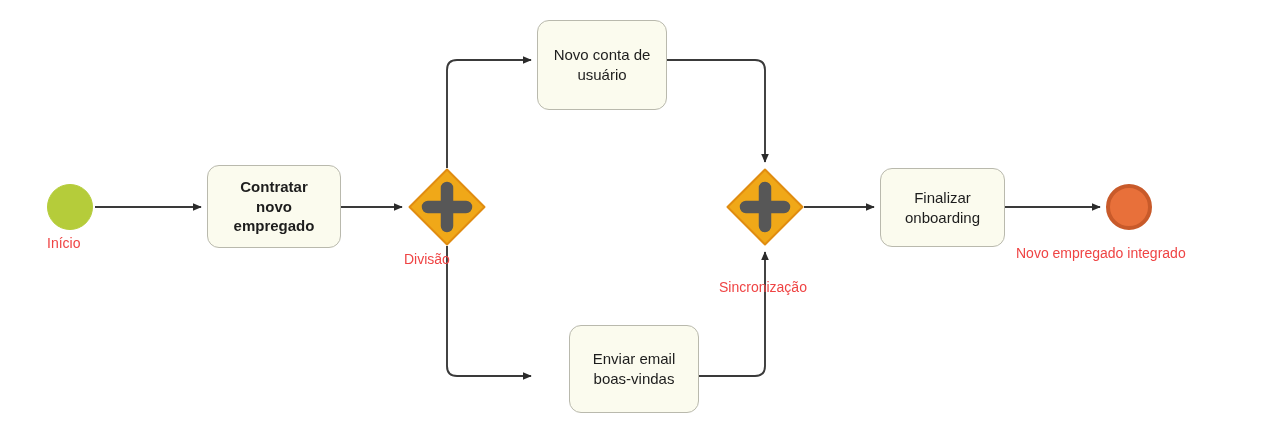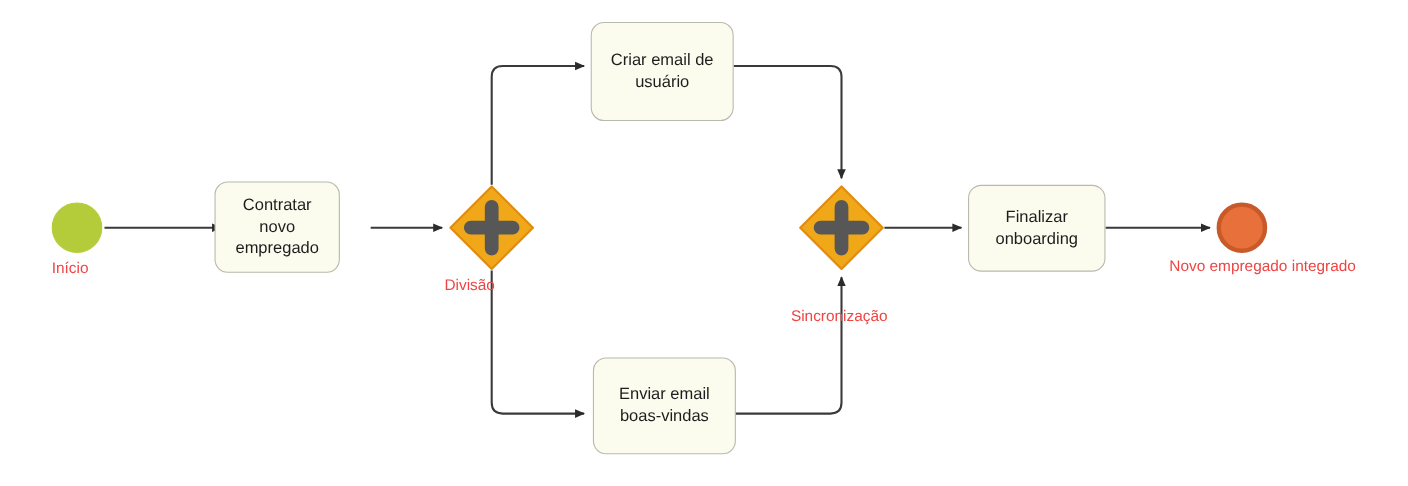--- a/index.html
+++ b/index.html
@@ -102,45 +102,45 @@
         <path d="M 667 60 L 755 60 Q 765 60 765 70 L 765 162" marker-end="url(#arrowhead)"></path>
         <path d="M 667 376 L 755 376 Q 765 376 765 366 L 765 252" marker-end="url(#arrowhead)"></path>
         <path d="M 804 207 L 874 207" marker-end="url(#arrowhead)"></path>
         <path d="M 1005 207 L 1100 207" marker-end="url(#arrowhead)"></path>
       </g>
   </svg>
 
   <div class="node event event-start" style="left:47px;top:184px;width:46px;height:46px;"></div>
   <div class="node-label" style="left:47px;top:236px;">Início</div>
 
-  <div class="node task" style="left:195px;top:165px;width:114px;height:83px;">Contratar
+  <div class="node task" style="left:207px;top:165px;width:134px;height:83px;font-weight:bold;">Contratar
 novo
 empregado</div>
 
   <div class="node gateway" style="left:408px;top:168px;">
     <svg viewBox="0 0 78 78" xmlns="http://www.w3.org/2000/svg">
       <path d="M 39 1.5 L 76.5 39 L 39 76.5 L 1.5 39 Z" fill="#f0a818" stroke="#e08c10" stroke-width="2" stroke-linejoin="round"></path>
       <path d="M 39 20 L 39 58 M 20 39 L 58 39" stroke="#575757" stroke-width="12.5" stroke-linecap="round"></path>
     </svg>
   </div>
   <div class="node-label" style="left:404px;top:252px;">Divisão</div>
 
-  <div class="node task" style="left:537px;top:20px;width:130px;height:90px;">Criar email de
+  <div class="node task" style="left:537px;top:20px;width:130px;height:90px;">Novo conta de
 usuário</div>
 
-  <div class="node task" style="left:539px;top:325px;width:130px;height:88px;">Enviar email
+  <div class="node task" style="left:569px;top:325px;width:130px;height:88px;">Enviar email
 boas-vindas</div>
 
   <div class="node gateway" style="left:726px;top:168px;">
     <svg viewBox="0 0 78 78" xmlns="http://www.w3.org/2000/svg">
       <path d="M 39 1.5 L 76.5 39 L 39 76.5 L 1.5 39 Z" fill="#f0a818" stroke="#e08c10" stroke-width="2" stroke-linejoin="round"></path>
       <path d="M 39 20 L 39 58 M 20 39 L 58 39" stroke="#575757" stroke-width="12.5" stroke-linecap="round"></path>
     </svg>
   </div>
   <div class="node-label" style="left:719px;top:280px;">Sincronização</div>
 
   <div class="node task" style="left:880px;top:168px;width:125px;height:79px;">Finalizar
 onboarding</div>
 
   <div class="node event event-end" style="left:1106px;top:184px;width:46px;height:46px;"></div>
-  <div class="node-label" style="left:1016px;top:234px;margin-left:47px;">Novo empregado integrado</div>
+  <div class="node-label" style="left:1016px;top:246px;">Novo empregado integrado</div>
 
 </div>
 
 </body></html>

